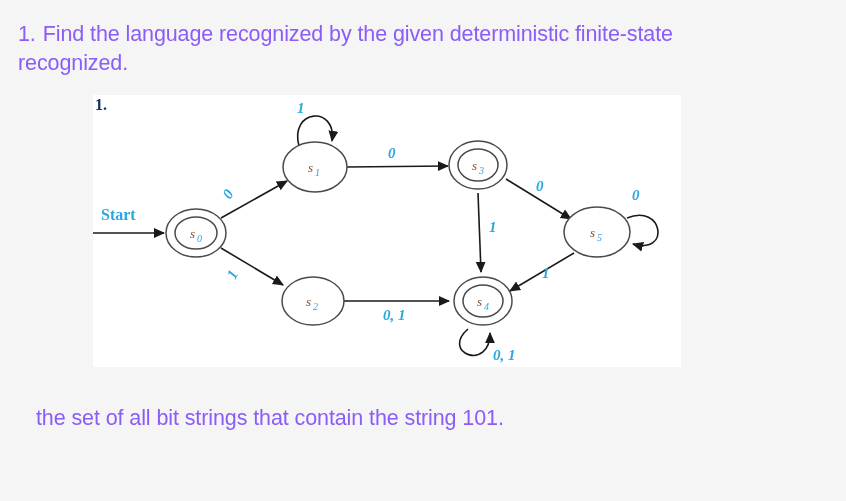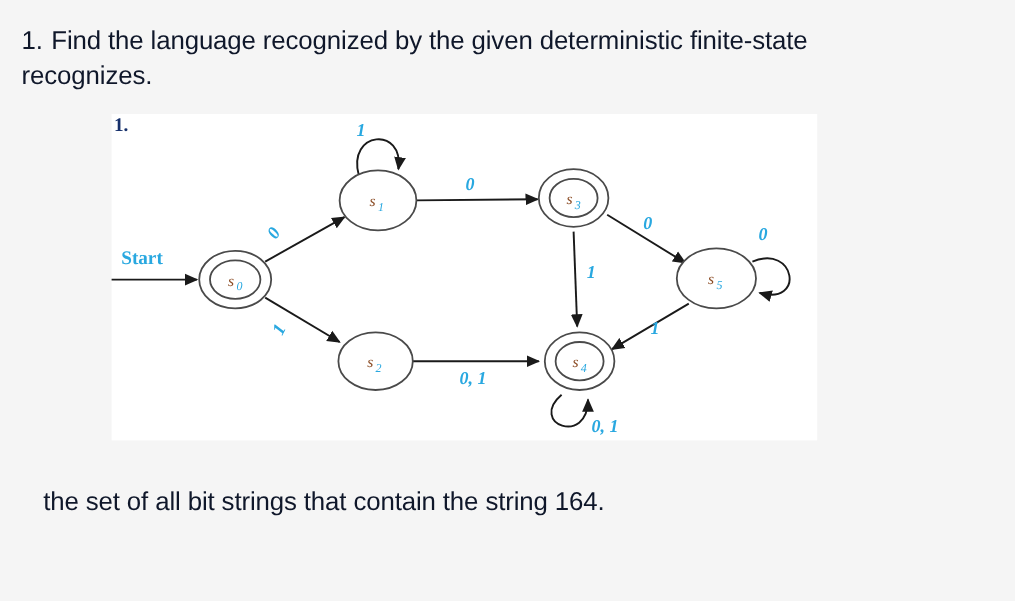--- a/index.html
+++ b/index.html
@@ -14,21 +14,21 @@
     font-family: "Liberation Sans", sans-serif;
     color: #1a1a1a;
     overflow: hidden;
     position: relative;
   }
   .question {
     position: absolute;
     font-size: 21.5px;
     line-height: 1.33;
     letter-spacing: -0.1px;
-    color: #0f172a;
+    color: #8b5cf6;
   }
   #question-1 {
     left: 18px;
     top: 20px;
     width: 800px;
   }
   #question-1 .q-num {
     margin-right: 7px;
   }
   #question-2 {
@@ -101,21 +101,21 @@
     stroke: #4a4a4a;
     stroke-width: 1.5;
     fill: #ffffff;
   }
 </style>
 </head>
 <body>
 
 <div class="question" id="question-1">
   <span class="q-num">1.</span><span>Find the language recognized by the given deterministic finite-state</span><br>
-  <span>recognizes.</span>
+  <span>recognized.</span>
 </div>
 
 <div class="figure-panel">
   <div class="fig-caption">1.</div>
 
   <svg viewBox="0 0 588 272" xmlns="http://www.w3.org/2000/svg">
     <defs>
       <marker id="arrow" viewBox="0 0 10 10" refX="9" refY="5" markerWidth="7" markerHeight="7" orient="auto-start-reverse">
         <path d="M 0 0.6 L 10 5 L 0 9.4 z" fill="#1a1a1a"></path>
       </marker>
@@ -200,14 +200,14 @@
 
     <text class="lbl" x="449" y="183">1</text>
 
     <text class="lbl" x="290" y="225">0, 1</text>
 
     <text class="lbl" x="400" y="265">0, 1</text>
   </svg>
 </div>
 
 <div class="question" id="question-2">
-  <div class="line2">the set of all bit strings that contain the string 164.</div>
+  <div class="line2">the set of all bit strings that contain the string 101.</div>
 </div>
 
 </body></html>

